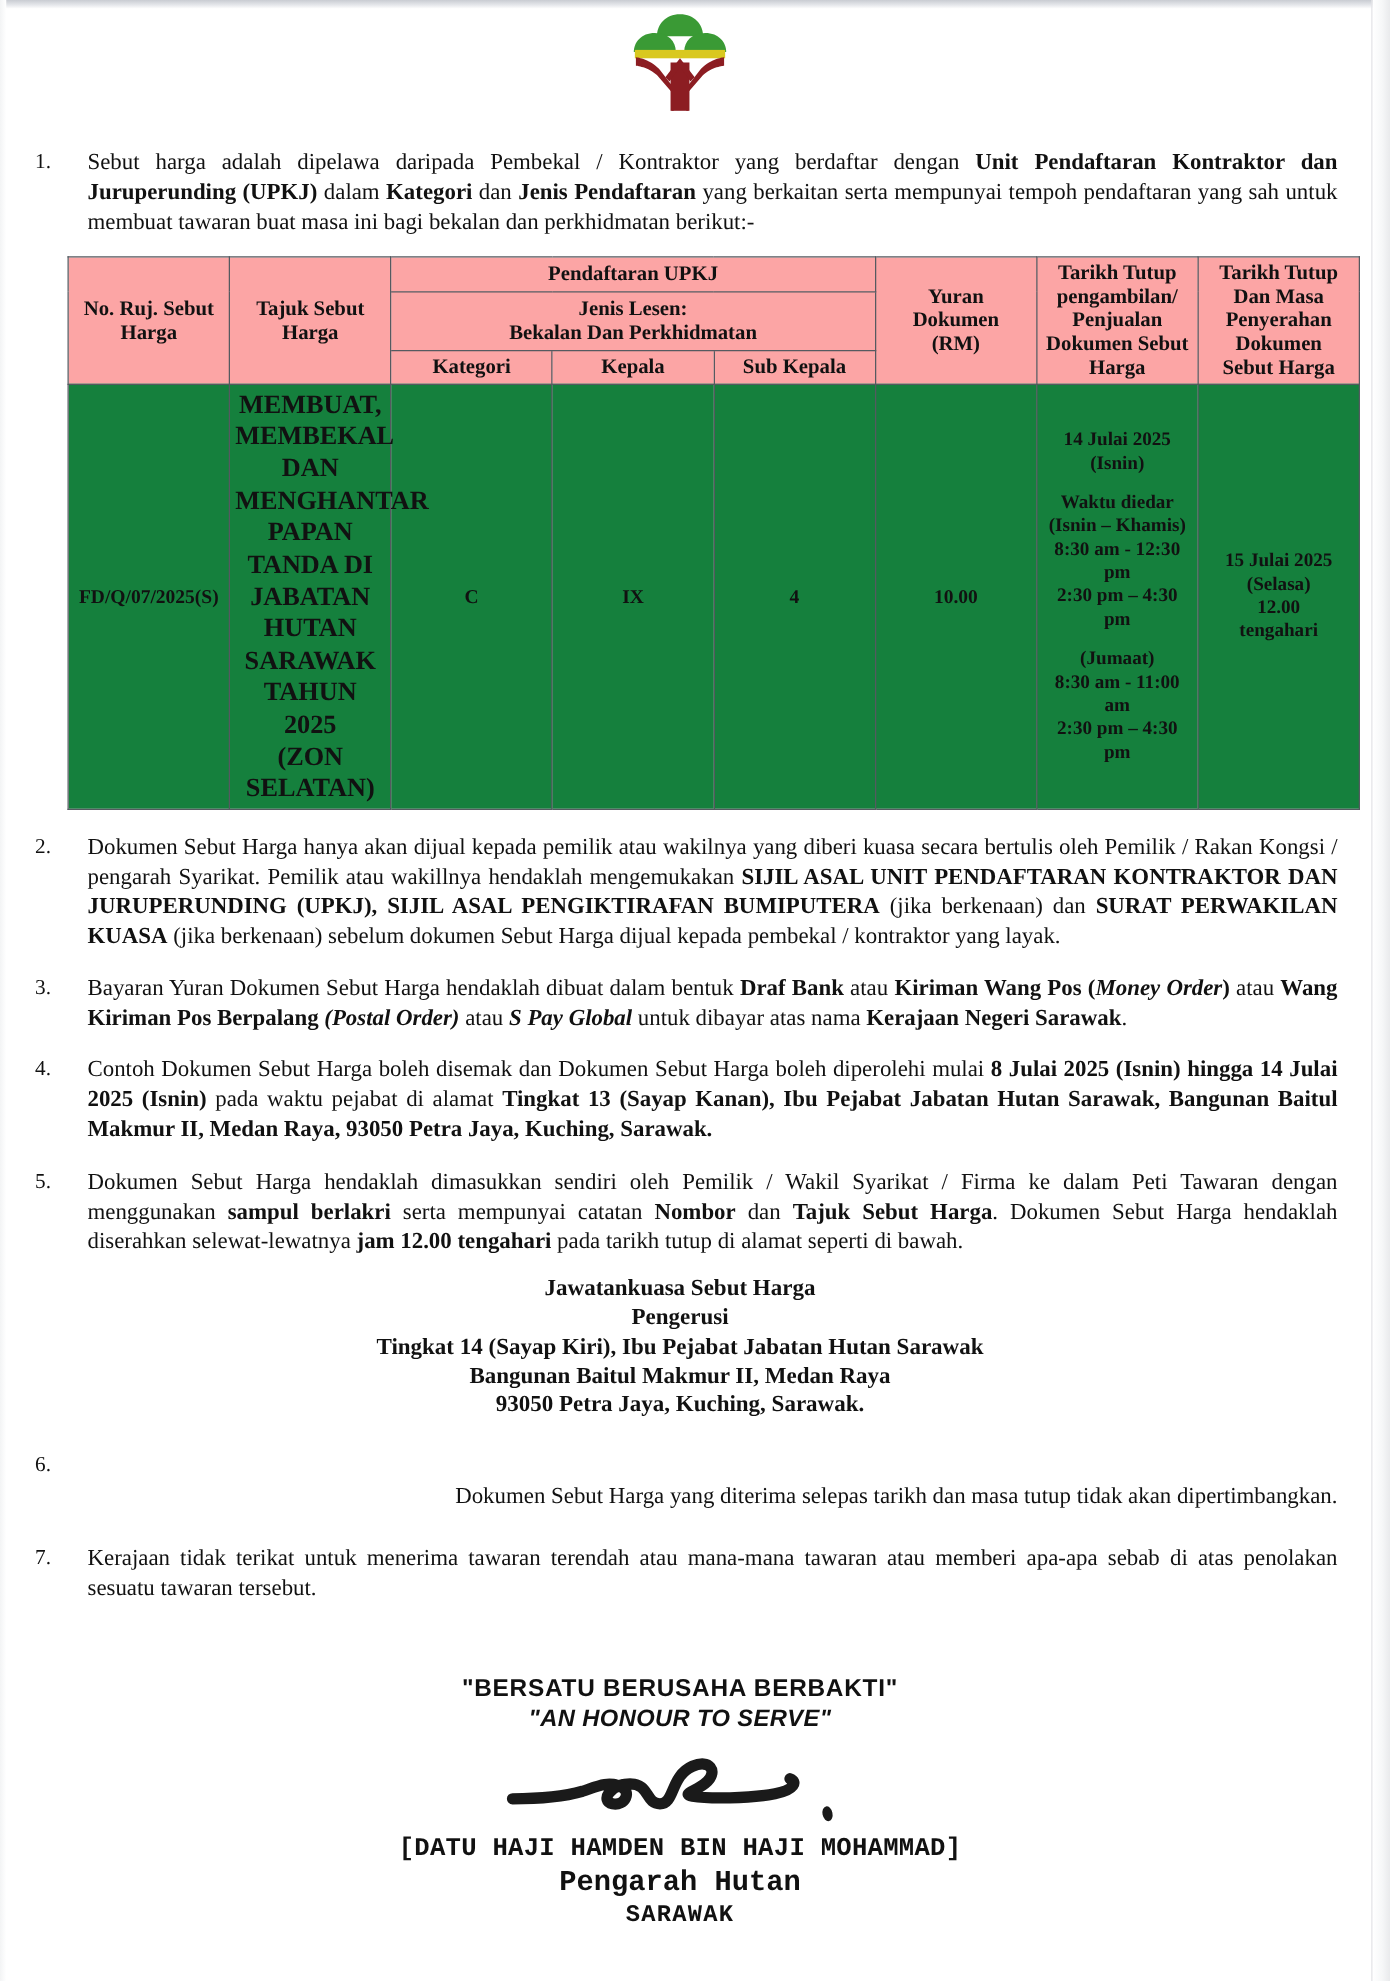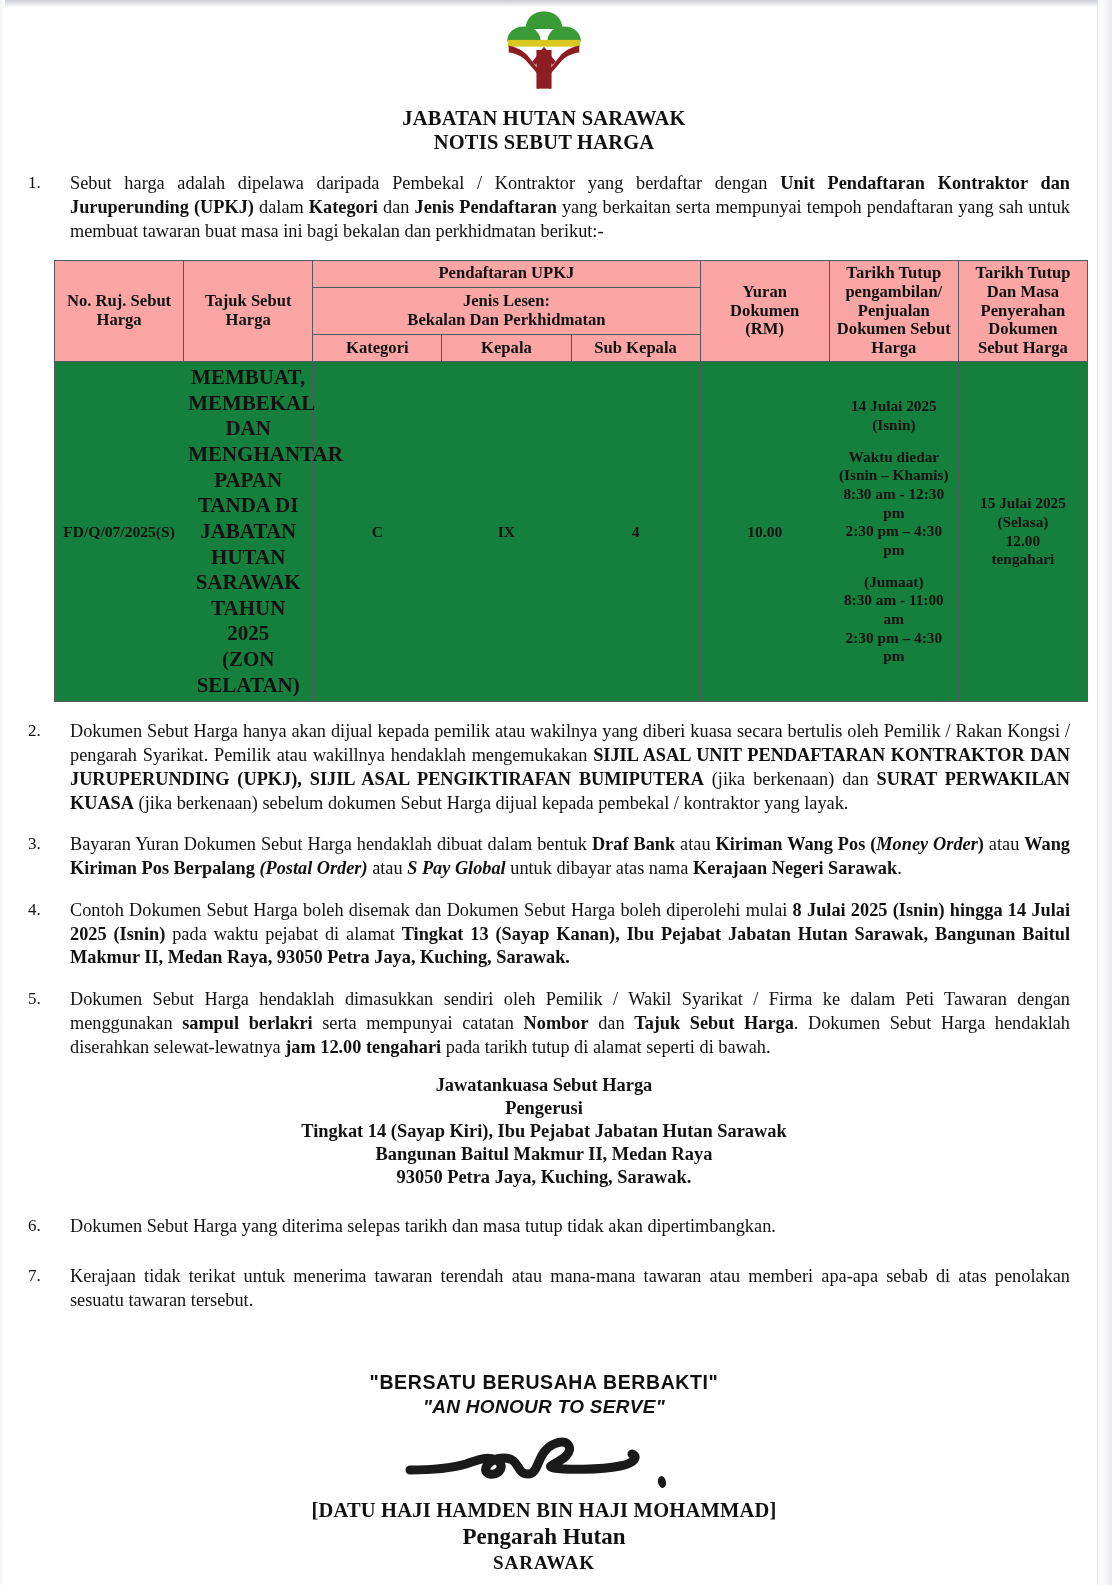--- a/index.html
+++ b/index.html
@@ -76,21 +76,21 @@
     width: 52px;
     flex: 0 0 52px;
     padding-left: 10px;
     box-sizing: border-box;
     font-size: 17px;
   }
   .clause .body {
     flex: 1 1 auto;
     text-align: justify;
   }
-  .clause .body.noj { text-align: left; }
+  .clause .body.noj { text-align: right; margin-top: 24px; }
   b, strong { font-weight: bold; }
   i, em { font-style: italic; }
 
   
   table.nsh {
     width: 1034px;
     margin: 16px 0 0 36px;
     border-collapse: collapse;
     table-layout: fixed;
     font-size: 15.6px;
@@ -149,21 +149,21 @@
     display: flex;
     justify-content: center;
     align-items: center;
     height: 70px;
     margin-top: 10px;
   }
   .signblock {
     text-align: center;
     font-weight: bold;
     line-height: 1.22;
-    font-family: Liberation Serif, serif;
+    font-family: Liberation Mono, monospace;
   }
   .signblock .name { font-size: 20.5px; letter-spacing: 0.2px; }
   .signblock .role { font-size: 23px; }
   .signblock .state { font-size: 19px; letter-spacing: 1px; }
 
   
   .dateline {
     display: flex;
     align-items: center;
     margin-top: 46px;
@@ -201,24 +201,20 @@
           <rect x="7" y="38" width="86" height="8" fill="#d9c81f"></rect>
 
           <path d="M8 45 C8 45 20 46 30 56 L44 74 L44 96 L56 96 L56 74 L70 56 C80 46 92 45 92 45
                    L92 53 C92 53 80 54 72 62 L58 78 L58 96 L42 96 L42 78 L28 62 C20 54 8 53 8 53 Z" fill="#8c1d22"></path>
           <rect x="41" y="50" width="18" height="46" fill="#8c1d22"></rect>
           <path d="M50 46 L36 64 L40 68 L50 54 L60 68 L64 64 Z" fill="#8c1d22"></path>
         </svg>
       </div>
     </div>
 
-    <div class="masthead">
-      <div>JABATAN HUTAN SARAWAK</div>
-      <div>NOTIS SEBUT HARGA</div>
-    </div>
 
     <div class="clause">
       <div class="num">1.</div>
       <div class="body">
         <span>Sebut harga adalah dipelawa daripada Pembekal / Kontraktor yang berdaftar dengan </span><b>Unit Pendaftaran Kontraktor dan Juruperunding (UPKJ)</b><span> dalam </span><b>Kategori</b><span> dan </span><b>Jenis Pendaftaran</b><span> yang berkaitan serta mempunyai tempoh pendaftaran yang sah untuk membuat tawaran buat masa ini bagi bekalan dan perkhidmatan berikut:-</span>
       </div>
     </div>
 
     <table class="nsh">
       <thead>

